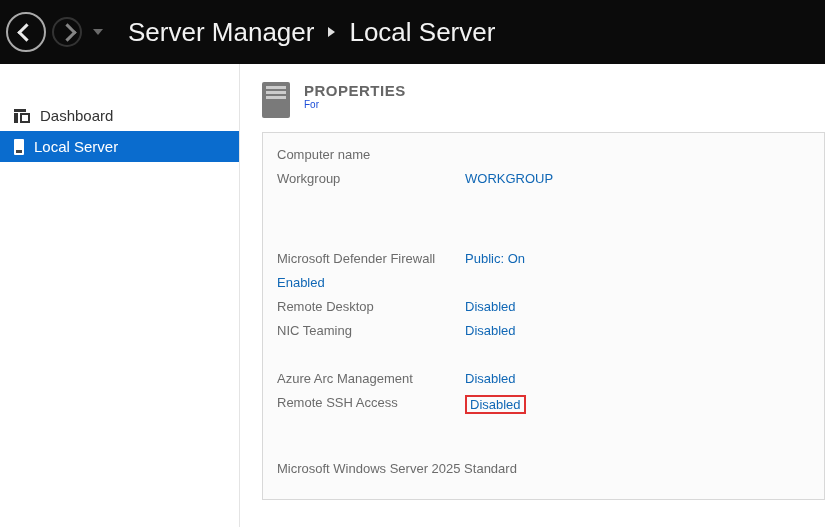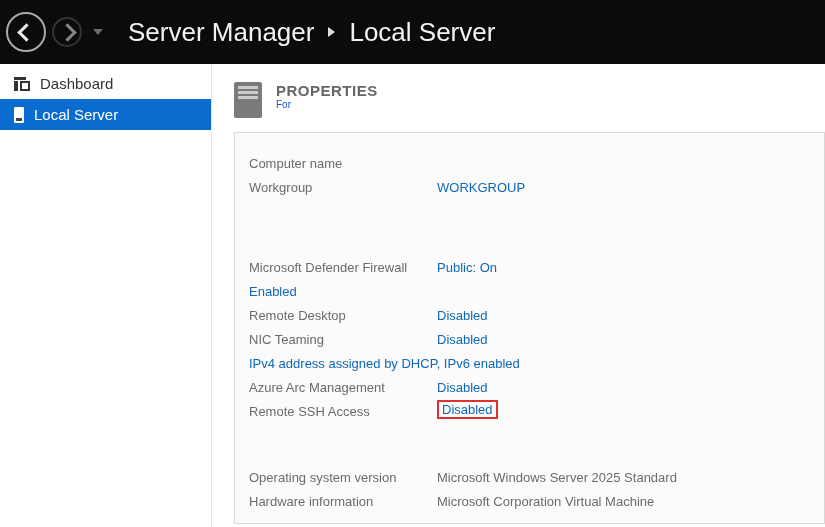--- a/index.html
+++ b/index.html
@@ -14,21 +14,21 @@
     .arrow.right{transform:rotate(-45deg)}
     .caret-btn{width:20px;height:20px;display:flex;align-items:center;justify-content:center;opacity:.6}
     .caret-down{width:0;height:0;border-left:5px solid transparent;border-right:5px solid transparent;border-top:6px solid #aaa}
     .title-area{display:flex;align-items:flex-end;gap:14px;padding-left:10px}
     .app-title{font-size:26px;font-weight:300;color:#f2f2f2}
     .crumb-sep{width:0;height:0;border-top:5px solid transparent;border-bottom:5px solid transparent;border-left:7px solid #e0e0e0;align-self:center}
     .crumb-page{font-size:26px;font-weight:300;color:#f2f2f2}
 
     
     .body{height:calc(527px - 64px);display:flex}
-    .sidebar{width:212px;border-right:1px solid #e4e4e4;padding-top:4px}
+    .sidebar{width:240px;border-right:1px solid #e4e4e4;padding-top:36px}
     .sb-item{display:flex;align-items:center;gap:10px;padding:7px 14px;color:#333;cursor:pointer}
     .sb-item.selected{background:#0a6cce;color:#fff}
     .sb-item .lbl{font-size:15px}
     .sb-item.dash .lbl{}
     .ico-dash{width:16px;height:14px;position:relative}
     .ico-dash span{position:absolute;background:#333}
     .ico-dash .a{width:12px;height:3px;top:0;left:0}
     .ico-dash .b{width:4px;height:10px;bottom:0;left:0}
     .ico-dash .c{width:10px;height:10px;bottom:0;left:6px;background:transparent;border:2px solid #333}
     .ico-server{width:10px;height:16px;background:#fff;border:2px solid #fff;box-shadow:inset 0 -3px 0 #444;border-radius:1px}
@@ -38,21 +38,21 @@
     .ico-all::after{left:4px;top:2px}
 
     .main{flex:1;overflow:auto;padding:18px 0 0 22px}
     .sec-head{display:flex;align-items:flex-start;gap:14px}
     .ico-server-big{width:28px;height:36px;background:#7a7a7a;position:relative;border-radius:2px}
     .ico-server-big::before{content:"";position:absolute;left:4px;top:4px;width:20px;height:3px;background:#ccc;box-shadow:0 5px 0 #ccc,0 10px 0 #ccc}
     .sec-title{font-size:15px;color:#666;letter-spacing:.5px;font-weight:600}
     .sec-sub{font-size:10px;color:#1d4ed8}
 
     .prop-panel{margin-top:14px;border:1px solid #d8d8d8;background:#fbfbfb;padding:14px 14px}
-    .row{display:flex;align-items:flex-end;min-height:24px;font-size:13px}
+    .row{display:flex;align-items:flex-start;min-height:24px;font-size:13px}
     .row .k{width:188px;color:#6b6b6b}
     .row .v{color:#6b6b6b}
     .row .v.link{color:#1067b5;cursor:pointer}
     .gap{height:42px}
     .gap2{height:56px}
     .red-box{border:2px solid #e03131;padding:0 3px}
   </style>
 </head>
 <body>
 
@@ -121,36 +121,30 @@
       </div>
       <div class="row">
         <span class="k">Remote Desktop</span>
         <span class="v link">Disabled</span>
       </div>
       <div class="row">
         <span class="k">NIC Teaming</span>
         <span class="v link">Disabled</span>
       </div>
       <div class="row">
-        <span class="v link">IPv4 address assigned by DHCP, IPv6 enabled</span>
       </div>
       <div class="row">
         <span class="k">Azure Arc Management</span>
         <span class="v link">Disabled</span>
       </div>
       <div class="row">
         <span class="k">Remote SSH Access</span>
         <span class="v link red-box">Disabled</span>
       </div>
 
       <div class="gap"></div>
 
       <div class="row">
-        <span class="k">Operating system version</span>
         <span class="v">Microsoft Windows Server 2025 Standard</span>
-      </div>
-      <div class="row">
-        <span class="k">Hardware information</span>
-        <span class="v">Microsoft Corporation Virtual Machine</span>
       </div>
     </div>
   </div>
 </div>
 
 </body></html>

